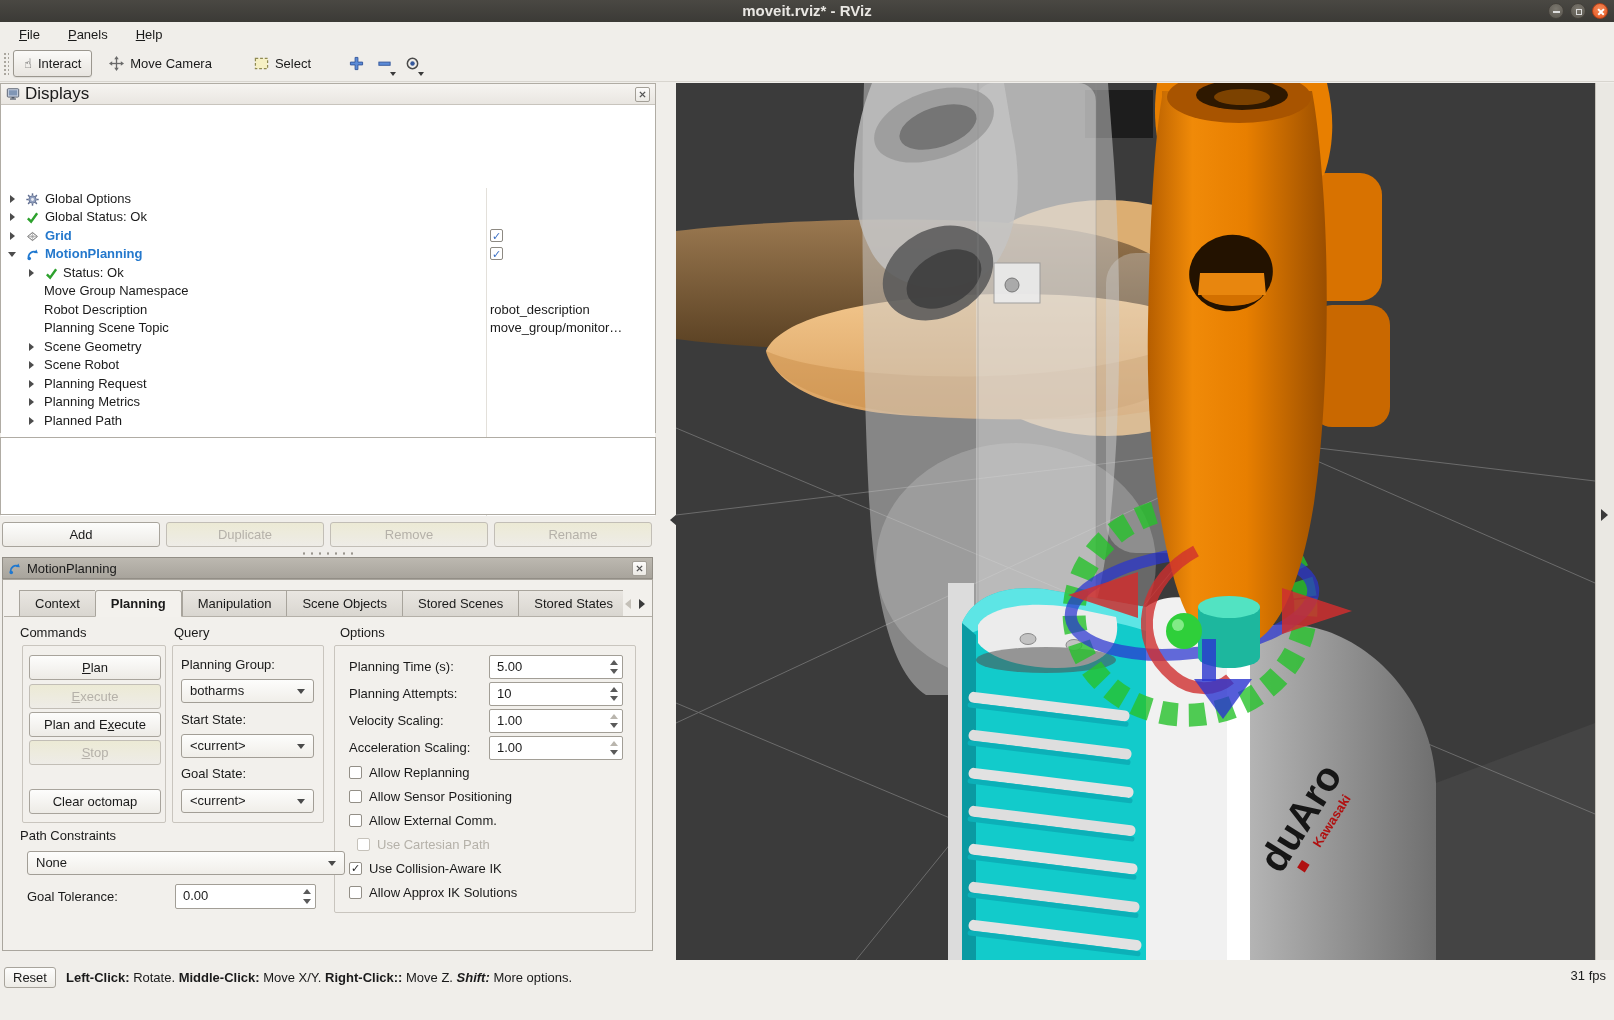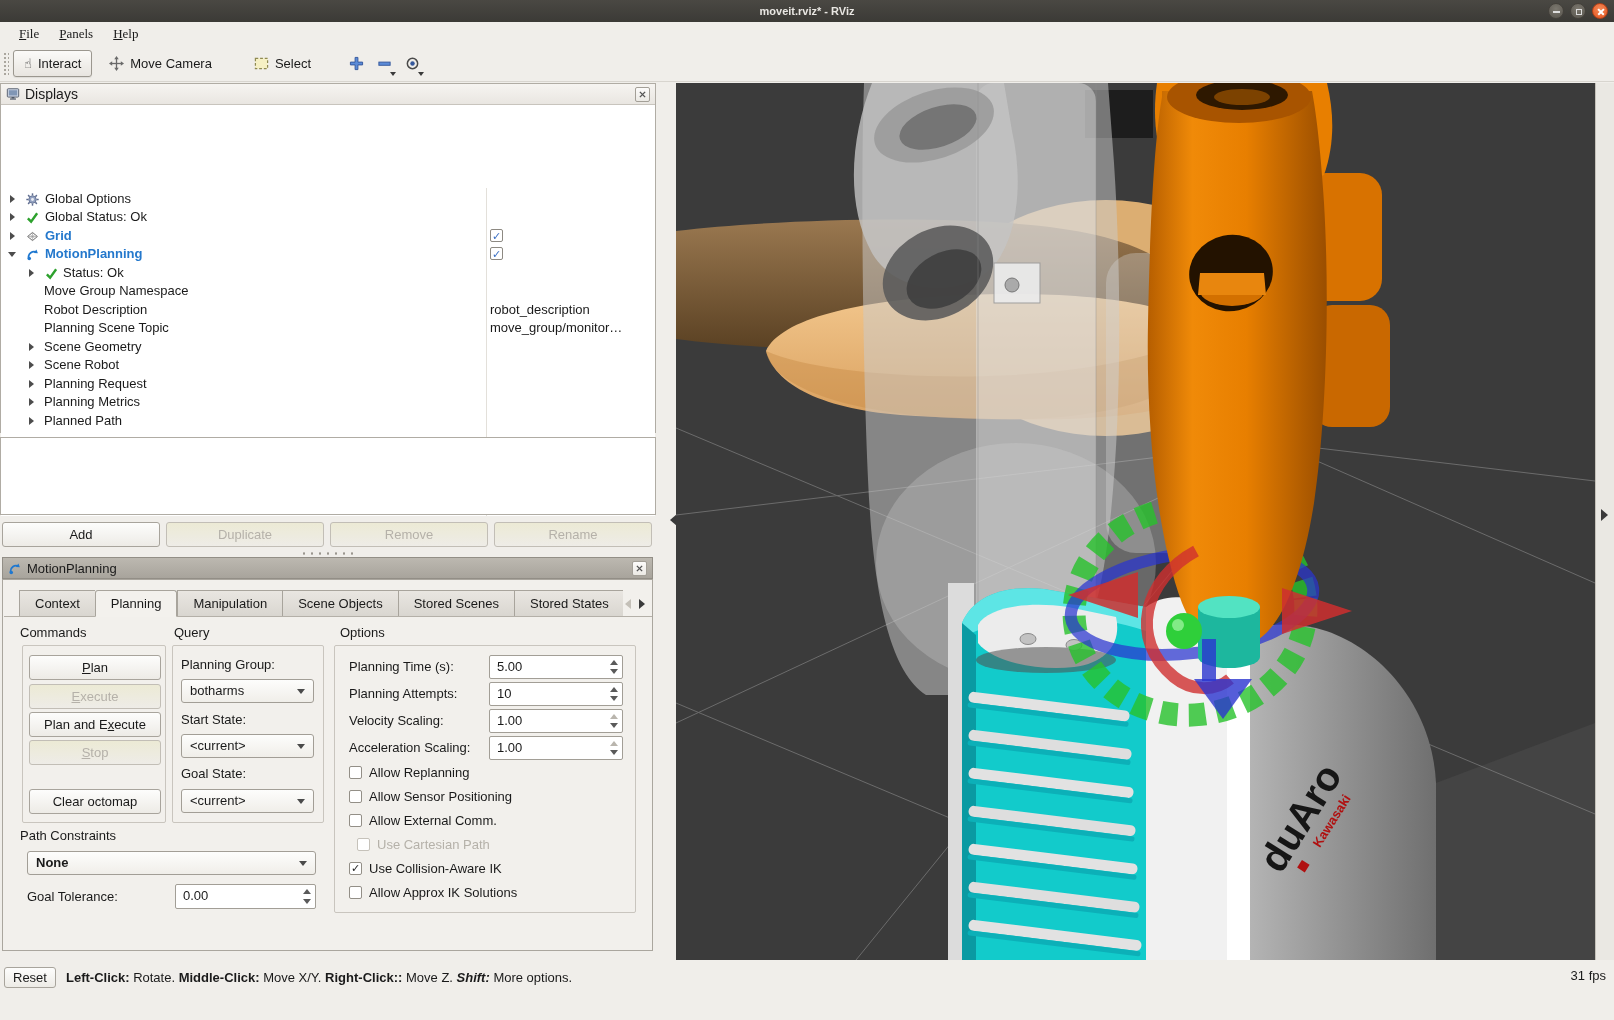--- a/index.html
+++ b/index.html
@@ -2,45 +2,45 @@
 <html><head>
 <meta charset="utf-8">
 <style>
   * { margin:0; padding:0; box-sizing:border-box; }
   html,body { width:1614px; height:1020px; overflow:hidden; }
   body { position:relative; background:#f0eeea; font-family:"Liberation Sans","DejaVu Sans",sans-serif; font-size:13px; color:#1a1a1a; }
   .abs { position:absolute; }
 
   
   .titlebar { left:0; top:0; width:1614px; height:22px; background:linear-gradient(#4a4843,#3b3a36); color:#e9e7e3; }
-  .titlebar .title { width:100%; text-align:center; line-height:22px; font-weight:bold; font-size:11px; }
+  .titlebar .title { width:100%; text-align:center; line-height:22px; font-weight:bold; font-size:15px; }
   .winbtns { right:6px; top:3px; display:flex; gap:6px; }
   .winbtn { width:16px; height:16px; border-radius:50%; background:radial-gradient(circle at 50% 35%,#7c786f,#57544d); border:1px solid #44413b; position:relative; }
   .winbtn.close { background:radial-gradient(circle at 50% 35%,#f58a57,#e35420); border-color:#b14018; }
   .winbtn .bar { position:absolute; left:4px; top:7px; width:7px; height:1.8px; background:#ddd; }
   .winbtn .sq { position:absolute; left:4.5px; top:4.5px; width:6px; height:6px; border:1.4px solid #ddd; }
   .winbtn .x1,.winbtn .x2 { position:absolute; left:3.5px; top:6.8px; width:8px; height:1.8px; background:#fff; }
   .winbtn .x1 { transform:rotate(45deg);} .winbtn .x2 { transform:rotate(-45deg);}
 
   
-  .menubar { left:0; top:22px; width:1614px; height:24px; background:#f0eeea; display:flex; align-items:center; padding-left:10px; gap:2px;font-family:Liberation Serif, serif; }
+  .menubar { left:0; top:22px; width:1614px; height:24px; background:#f0eeea; display:flex; align-items:center; padding-left:10px; gap:10px; }
   .menu-item { padding:2px 9px; border-radius:2px; }
   .toolbar { left:0; top:46px; width:1614px; height:36px; background:#f0eeea; border-bottom:1px solid #d8d5cf; display:flex; align-items:center; }
   .tb-handle { width:6px; height:24px; margin:0 4px 0 3px;
      background-image:radial-gradient(circle,#aaa69e 1px,transparent 1.3px); background-size:4px 4px; }
   .tool-btn { display:flex; align-items:center; gap:6px; padding:5px 10px; margin-right:6px; border-radius:3px; border:1px solid transparent; }
   .tool-btn.pressed { border-color:#9b978f; background:linear-gradient(#fbfaf8,#e8e5e0); box-shadow:0 1px 1px rgba(0,0,0,.08); }
   .tb-sep { width:14px; }
   .tb-icon-btn { position:relative; width:28px; height:26px; display:flex; align-items:center; justify-content:center; }
   .tb-caret { position:absolute; right:2px; bottom:1px; width:0; height:0; border-left:3.5px solid transparent; border-right:3.5px solid transparent; border-top:4px solid #3a3a3a; }
 
   
   .panel-border { border:1px solid #b0aca4; background:#fff; }
   .phdr { height:21px; background:linear-gradient(#f6f4f1,#e9e6e1); border-bottom:1px solid #c8c4bd; display:flex; align-items:center; padding:0 5px; gap:5px; }
-  .phdr .ttl { font-size:14px; }
+  .phdr .ttl { font-size:17px; }
   .xbtn { margin-left:auto; width:15px; height:15px; border:1px solid #a39f97; border-radius:2px; background:linear-gradient(#fcfbfa,#eceae5); display:flex; align-items:center; justify-content:center; }
 
   
   .tree { position:absolute; left:0; top:104px; width:654px; height:328px; background:#fff; }
   .trow { position:absolute; left:0; width:654px; height:18px; line-height:18px; }
   .exp { position:absolute; top:5px; width:0; height:0; }
   .exp.col { border-top:4px solid transparent; border-bottom:4px solid transparent; border-left:5.5px solid #4c4c4c; }
   .exp.open { border-left:4px solid transparent; border-right:4px solid transparent; border-top:5.5px solid #4c4c4c; top:7px; }
   .ticon { position:absolute; top:2.5px; width:13px; height:13px; }
   .tlabel { position:absolute; top:0; white-space:nowrap; }
@@ -53,21 +53,21 @@
   
   .btn { background:linear-gradient(#fdfdfc,#edebe6); border:1px solid #a8a49c; border-radius:3px; text-align:center; color:#1a1a1a; }
   .btn[data-enabled="false"] { color:#b5b1a9; background:linear-gradient(#f4f2ee,#ecead5 0%,#eeece7); border-color:#c2beb6; }
 
   
   .mphdr { left:2px; top:557px; width:651px; height:22px; background:linear-gradient(#bcb8b0,#a8a49c); border:1px solid #928e86; display:flex; align-items:center; gap:6px; padding:0 5px; }
   .mpbody { left:2px; top:579px; width:651px; height:372px; background:#f2f0ec; border:1px solid #aaa69e; }
   .tabs { position:absolute; left:16px; top:10px; width:604px; height:27px; display:flex; overflow:hidden; }
   .tab { padding:0 15px; line-height:25px; border:1px solid #a8a49c; border-right-width:0; background:linear-gradient(#e9e6e1,#d9d6d0); white-space:nowrap; }
   .tab:last-child { border-right-width:1px; }
-  .tab[data-active="true"] { background:#f3f1ed; border-right-width:1px; border-bottom-color:#f3f1ed; font-weight:normal; border-radius:3px 3px 0 0; position:relative; z-index:2; }
+  .tab[data-active="true"] { background:#f3f1ed; border-right-width:1px; border-bottom-color:#f3f1ed; font-weight:bold; border-radius:3px 3px 0 0; position:relative; z-index:2; }
   .tabline { position:absolute; left:1px; top:36px; width:648px; height:1px; background:#b4b0a8; }
   .tabscroll { position:absolute; left:618px; top:13px; display:flex; }
   .tsbtn { width:14px; height:22px; display:flex; align-items:center; justify-content:center; }
   .tri-l { width:0;height:0;border-top:5px solid transparent;border-bottom:5px solid transparent;border-right:6px solid #c4c0b8; }
   .tri-r { width:0;height:0;border-top:5px solid transparent;border-bottom:5px solid transparent;border-left:6px solid #3a3a3a; }
 
   .gbox { position:absolute; border:1px solid #c9c5be; border-radius:2px; }
   .glabel { position:absolute; font-size:13px; }
   .cmdbtn { position:absolute; left:6px; width:132px; height:25px; line-height:23px; font-size:13px; }
   .combo { position:absolute; background:linear-gradient(#fdfdfc,#f0eee9); border:1px solid #a29e96; border-radius:3px; line-height:22px; padding-left:8px; }
@@ -410,21 +410,21 @@
     <span class="cb" data-checked="true"></span>
     <span>Use Collision-Aware IK</span>
   </div>
   <div class="cbrow" style="left:14px;top:238px;" data-enabled="true">
     <span class="cb" data-checked="false"></span>
     <span>Allow Approx IK Solutions</span>
   </div>
 </div>
 
 <div class="abs glabel" style="left:20px;top:828px;">Path Constraints</div>
-<div class="abs combo" style="left:27px;top:851px;width:289px;height:24px;font-weight:bold;">
+<div class="abs combo" style="left:27px;top:851px;width:318px;height:24px;">
   <span>None</span><span class="arr"></span>
 </div>
 <span class="abs flabel" style="left:27px;top:889px;">Goal Tolerance:</span>
 <div class="abs spin" style="left:175px;top:884px;width:141px;height:25px;">
   <span class="val">0.00</span>
     <span class="up"></span>
     <span class="dn"></span>
 </div>
 
 <div class="abs collapse-arrow-l"></div>

